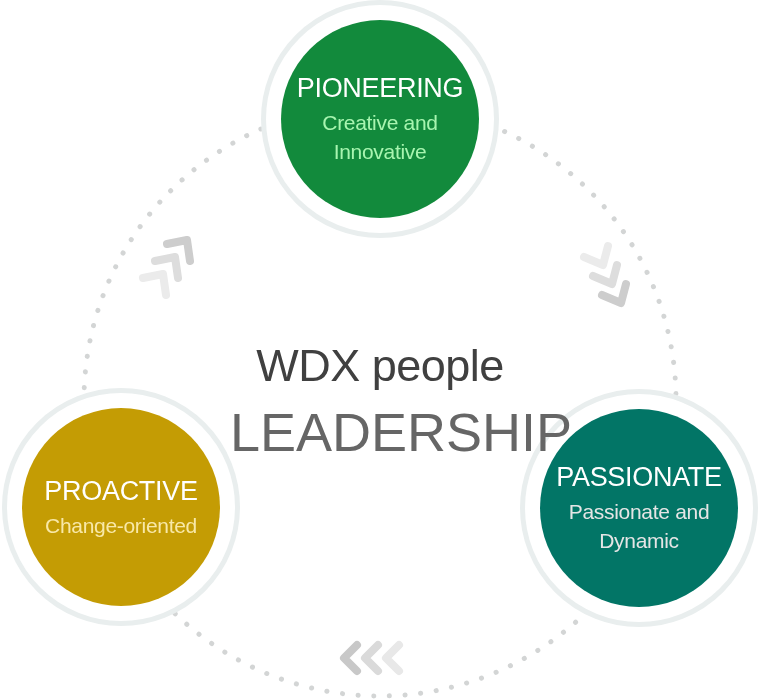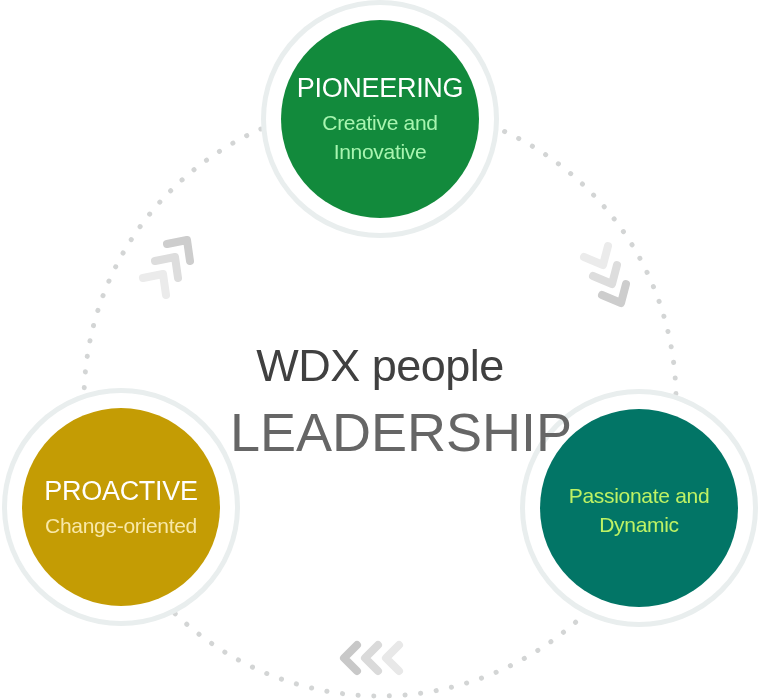--- a/index.html
+++ b/index.html
@@ -14,21 +14,21 @@
   .node .title { color: #ffffff; font-size: 27px; line-height: 32px; letter-spacing: -0.3px; }
   .node .sub { font-size: 21px; line-height: 29px; margin-top: 4px; letter-spacing: -0.3px; }
   #node-top { left: 261px; top: 0px; }
   #node-left { left: 2px; top: 388px; }
   #node-right { left: 520px; top: 389px; }
   #node-top .disc { background: #128a3c; padding-top: 0px; }
   #node-top .sub { color: #a8f5b0; }
   #node-left .disc { background: #c49c04; }
   #node-left .sub { color: #f8e8a8; }
   #node-right .disc { background: #027566; }
-  #node-right .sub { color: #bef264; }
+  #node-right .sub { color: #e5e5e5; }
   #center-text { position: absolute; left: 230px; width: 300px; top: 338px; text-align: center; }
   #center-title { font-size: 45px; line-height: 56px; color: #404040; letter-spacing: -0.5px; }
   #center-subtitle { font-size: 54px; line-height: 56px; color: #666666; margin-top: 10px; letter-spacing: 0px; }
 </style>
 </head>
 <body>
 
 <div id="diagram">
 
   <svg width="760" height="700" style="position:absolute;left:0;top:0">
@@ -67,20 +67,21 @@
       <div class="title">PIONEERING</div>
       <div class="sub">
         <div>Creative and</div>
         <div>Innovative</div>
       </div>
     </div>
   </div>
 
   <div class="node" id="node-right">
     <div class="disc">
+      <div class="title">PASSIONATE</div>
       <div class="sub">
         <div>Passionate and</div>
         <div>Dynamic</div>
       </div>
     </div>
   </div>
 
   <div id="center-text">
     <div id="center-title">WDX people</div>
     <div id="center-subtitle">LEADERSHIP</div>

